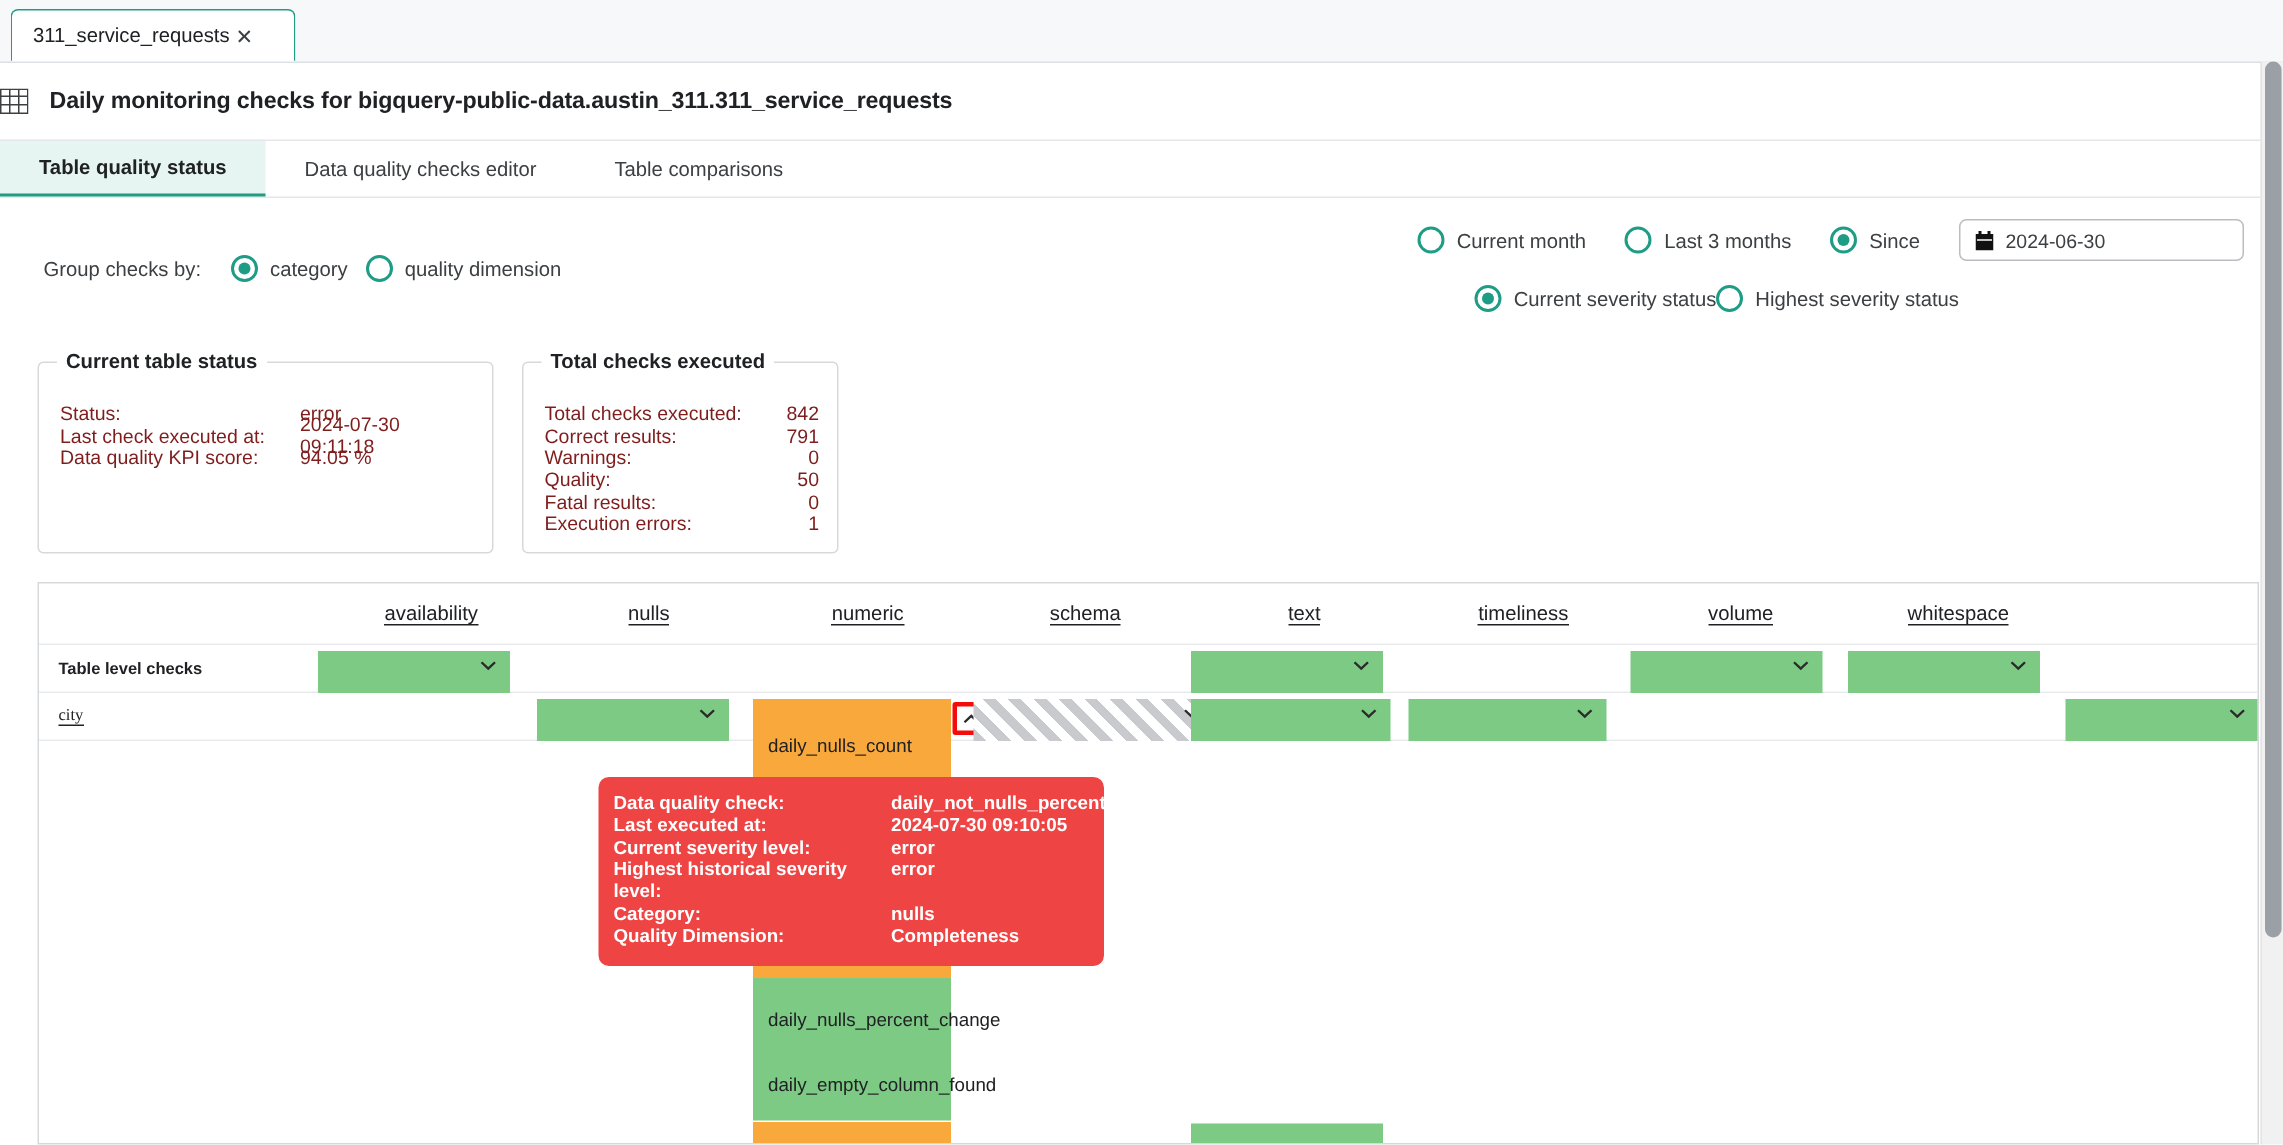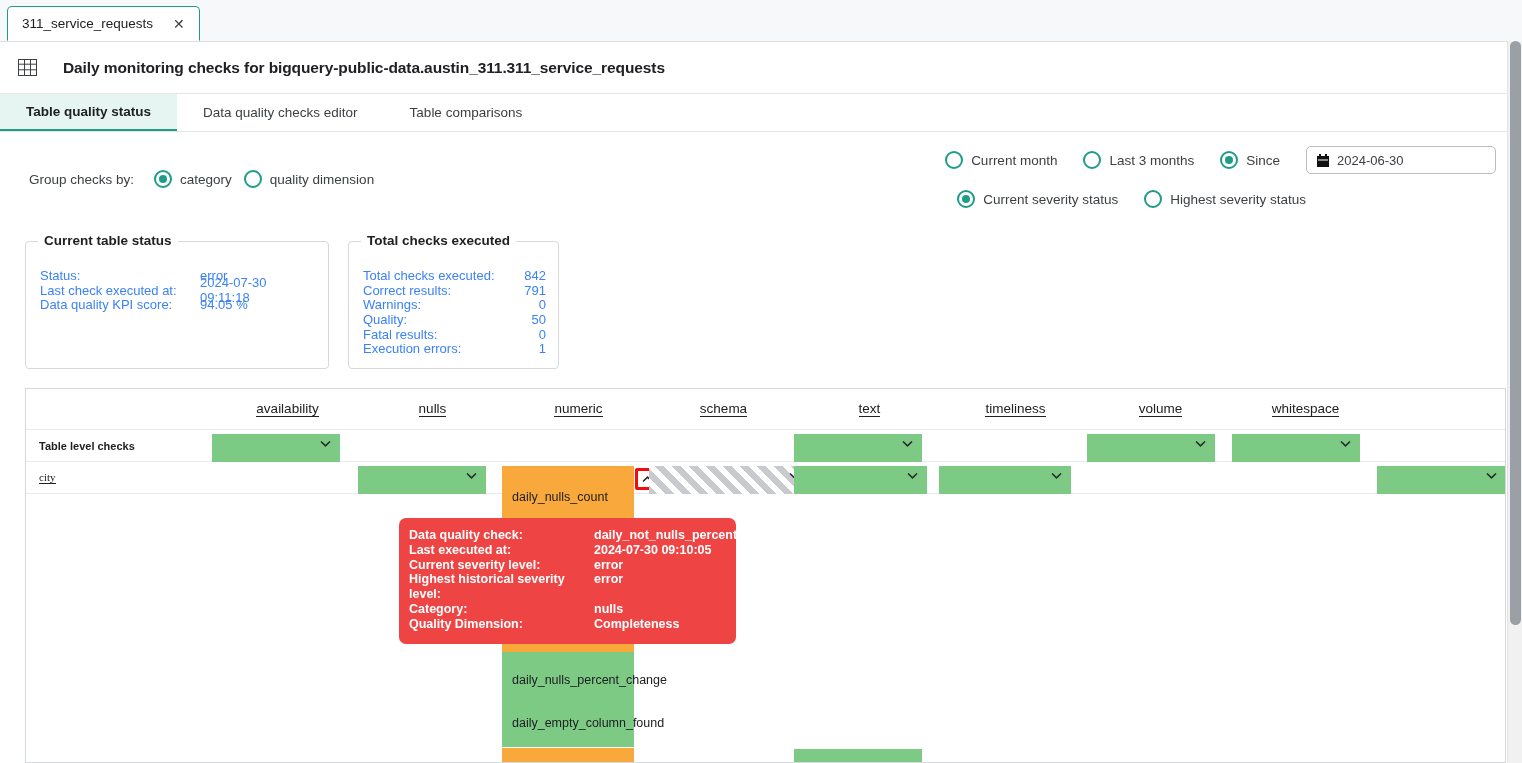--- a/index.html
+++ b/index.html
@@ -22,34 +22,33 @@
   }
   .doc-tab {
     position: absolute; left: 7px; top: 6px;
     height: 35px; min-width: 190px;
     background: #ffffff;
     border: 1px solid #1f9c86;
     border-bottom: 1px solid #ffffff;
     border-radius: 5px 5px 0 0;
     display: flex; align-items: center;
     padding: 0 10px 0 14px;
-    gap: 16px;
   }
   .doc-tab-label { font-size: 13.5px; color: #202124; white-space: nowrap; }
   .doc-tab-close {
     font-size: 14px; color: #3c4043; line-height: 1;
     cursor: pointer; padding: 2px 4px;
   }
 
   
   .page-head {
     position: absolute; left: 0; top: 42px;
     width: 1522px; height: 52px;
     border-bottom: 1px solid #e4e6e9;
-    display: flex; align-items: center; padding-left: 18px; gap: 26px;
+    display: flex; align-items: center; gap: 14px;
     background: #fff;
   }
   .grid-icon { width: 19px; height: 17px; flex: none; }
   .page-title {
     font-size: 15.5px; font-weight: bold; color: #202124;
     letter-spacing: -0.1px;
   }
 
   
   .tabs {
@@ -87,21 +86,21 @@
   .rdo.on::after {
     content: ""; position: absolute; left: 3px; top: 3px;
     width: 8px; height: 8px; border-radius: 50%; background: #1f9c86;
   }
   .range-row {
     position: absolute; right: 26px; top: 14px;
     display: flex; align-items: center; gap: 26px;
   }
   .sev-row {
     position: absolute; right: 216px; top: 58px;
-    display: flex; align-items: center; gap: 26px; text-align: right;
+    display: flex; align-items: center;  text-align: right;
   }
   .date-box {
     width: 190px; height: 28px;
     border: 1px solid #b9bdc2; border-radius: 5px;
     background: #fff; display: flex; align-items: center;
     gap: 8px; padding: 0 10px; cursor: text;
   }
   .date-val { font-size: 13px; color: #3c4043; }
 
   
@@ -111,21 +110,21 @@
     background: #fff;
   }
   .fieldset > .legend {
     position: absolute; top: -9px; left: 12px;
     background: #fff; padding: 0 6px;
     font-size: 13.5px; font-weight: bold; color: #202124;
   }
   #panel-table-status { left: 25px; top: 241px; width: 304px; height: 128px; }
   #panel-total-checks { left: 348px; top: 241px; width: 211px; height: 128px; }
   .kv-rows { position: absolute; left: 14px; top: 26px; right: 12px; }
-  .kv-line { display: flex; height: 14.7px; align-items: center; font-size: 13px; color: #3b82f6; }
+  .kv-line { display: flex; height: 14.7px; align-items: center; font-size: 13px; color: #7f1d1d; }
   .kv-line .k { flex: none; }
   .kv-line .v { margin-left: auto; }
   #panel-table-status .kv-line .k { width: 160px; }
   #panel-table-status .kv-line .v { margin-left: 0; }
   #panel-total-checks .kv-line .v { text-align: right; }
 
   
   .matrix-wrap {
     position: absolute; left: 25px; top: 388px;
     width: 1481px; height: 375px;

